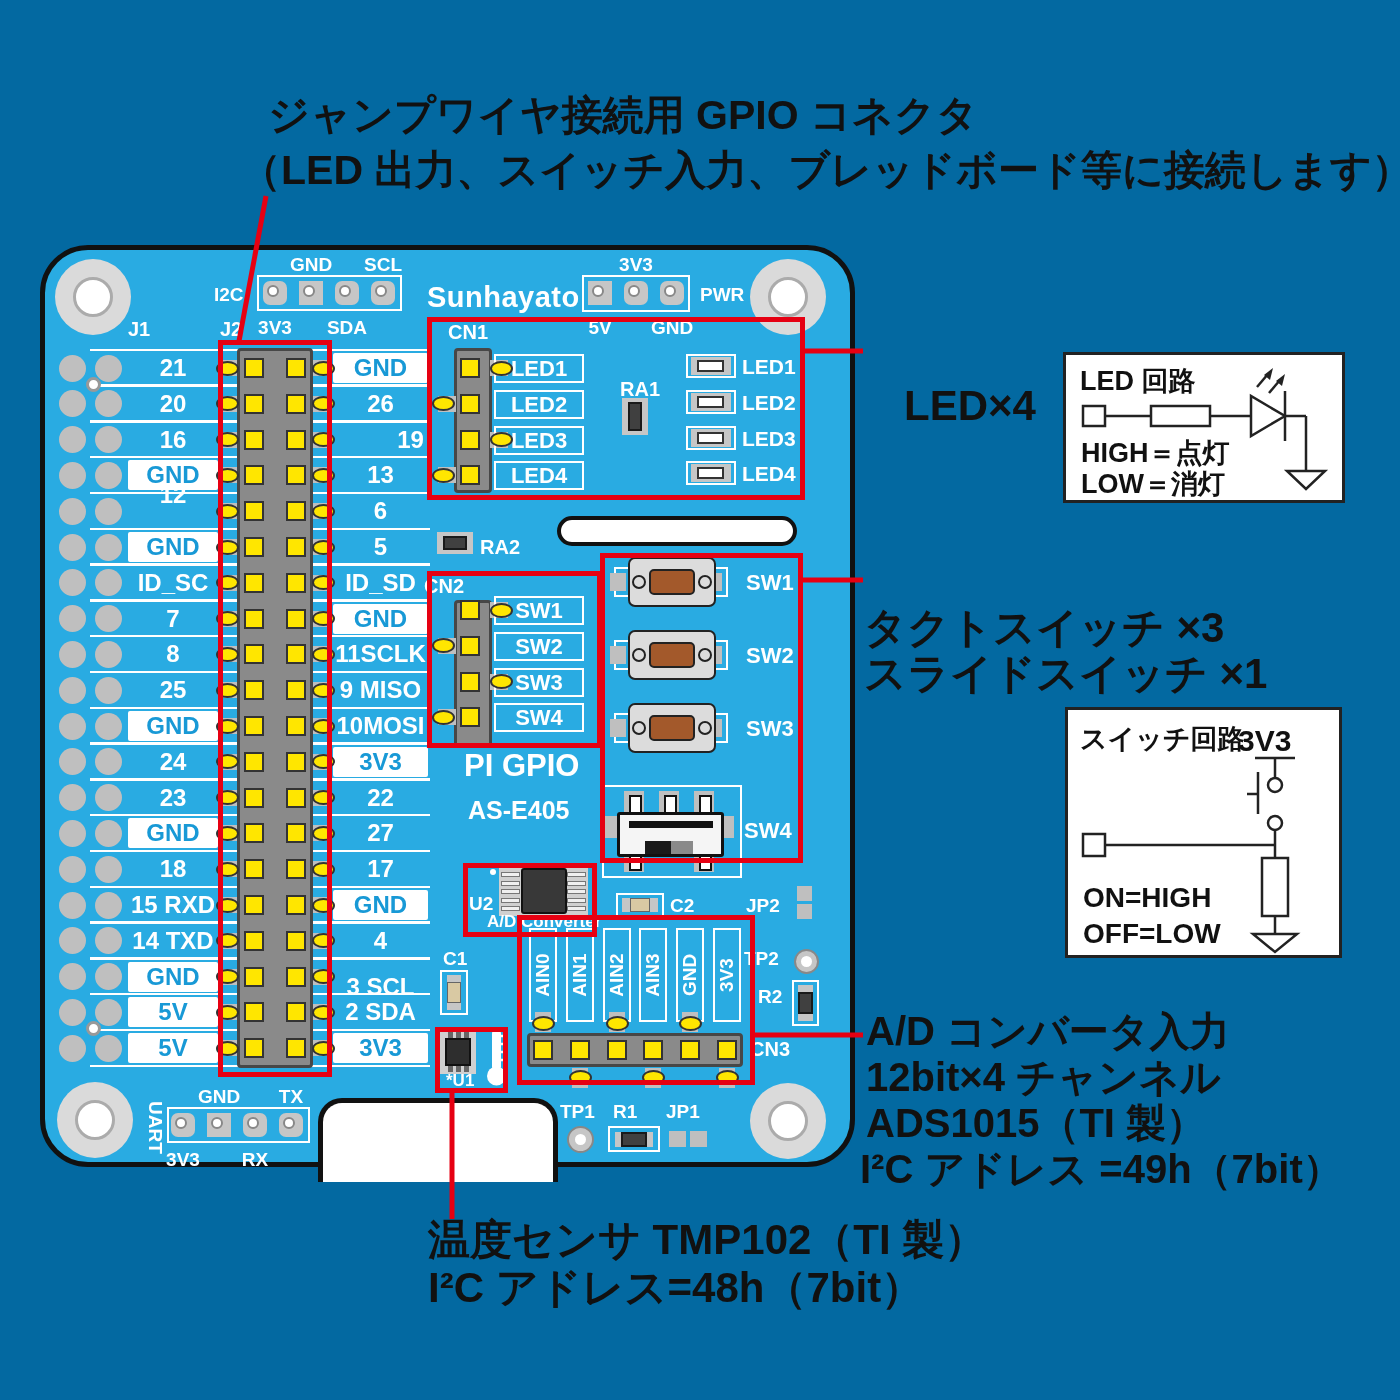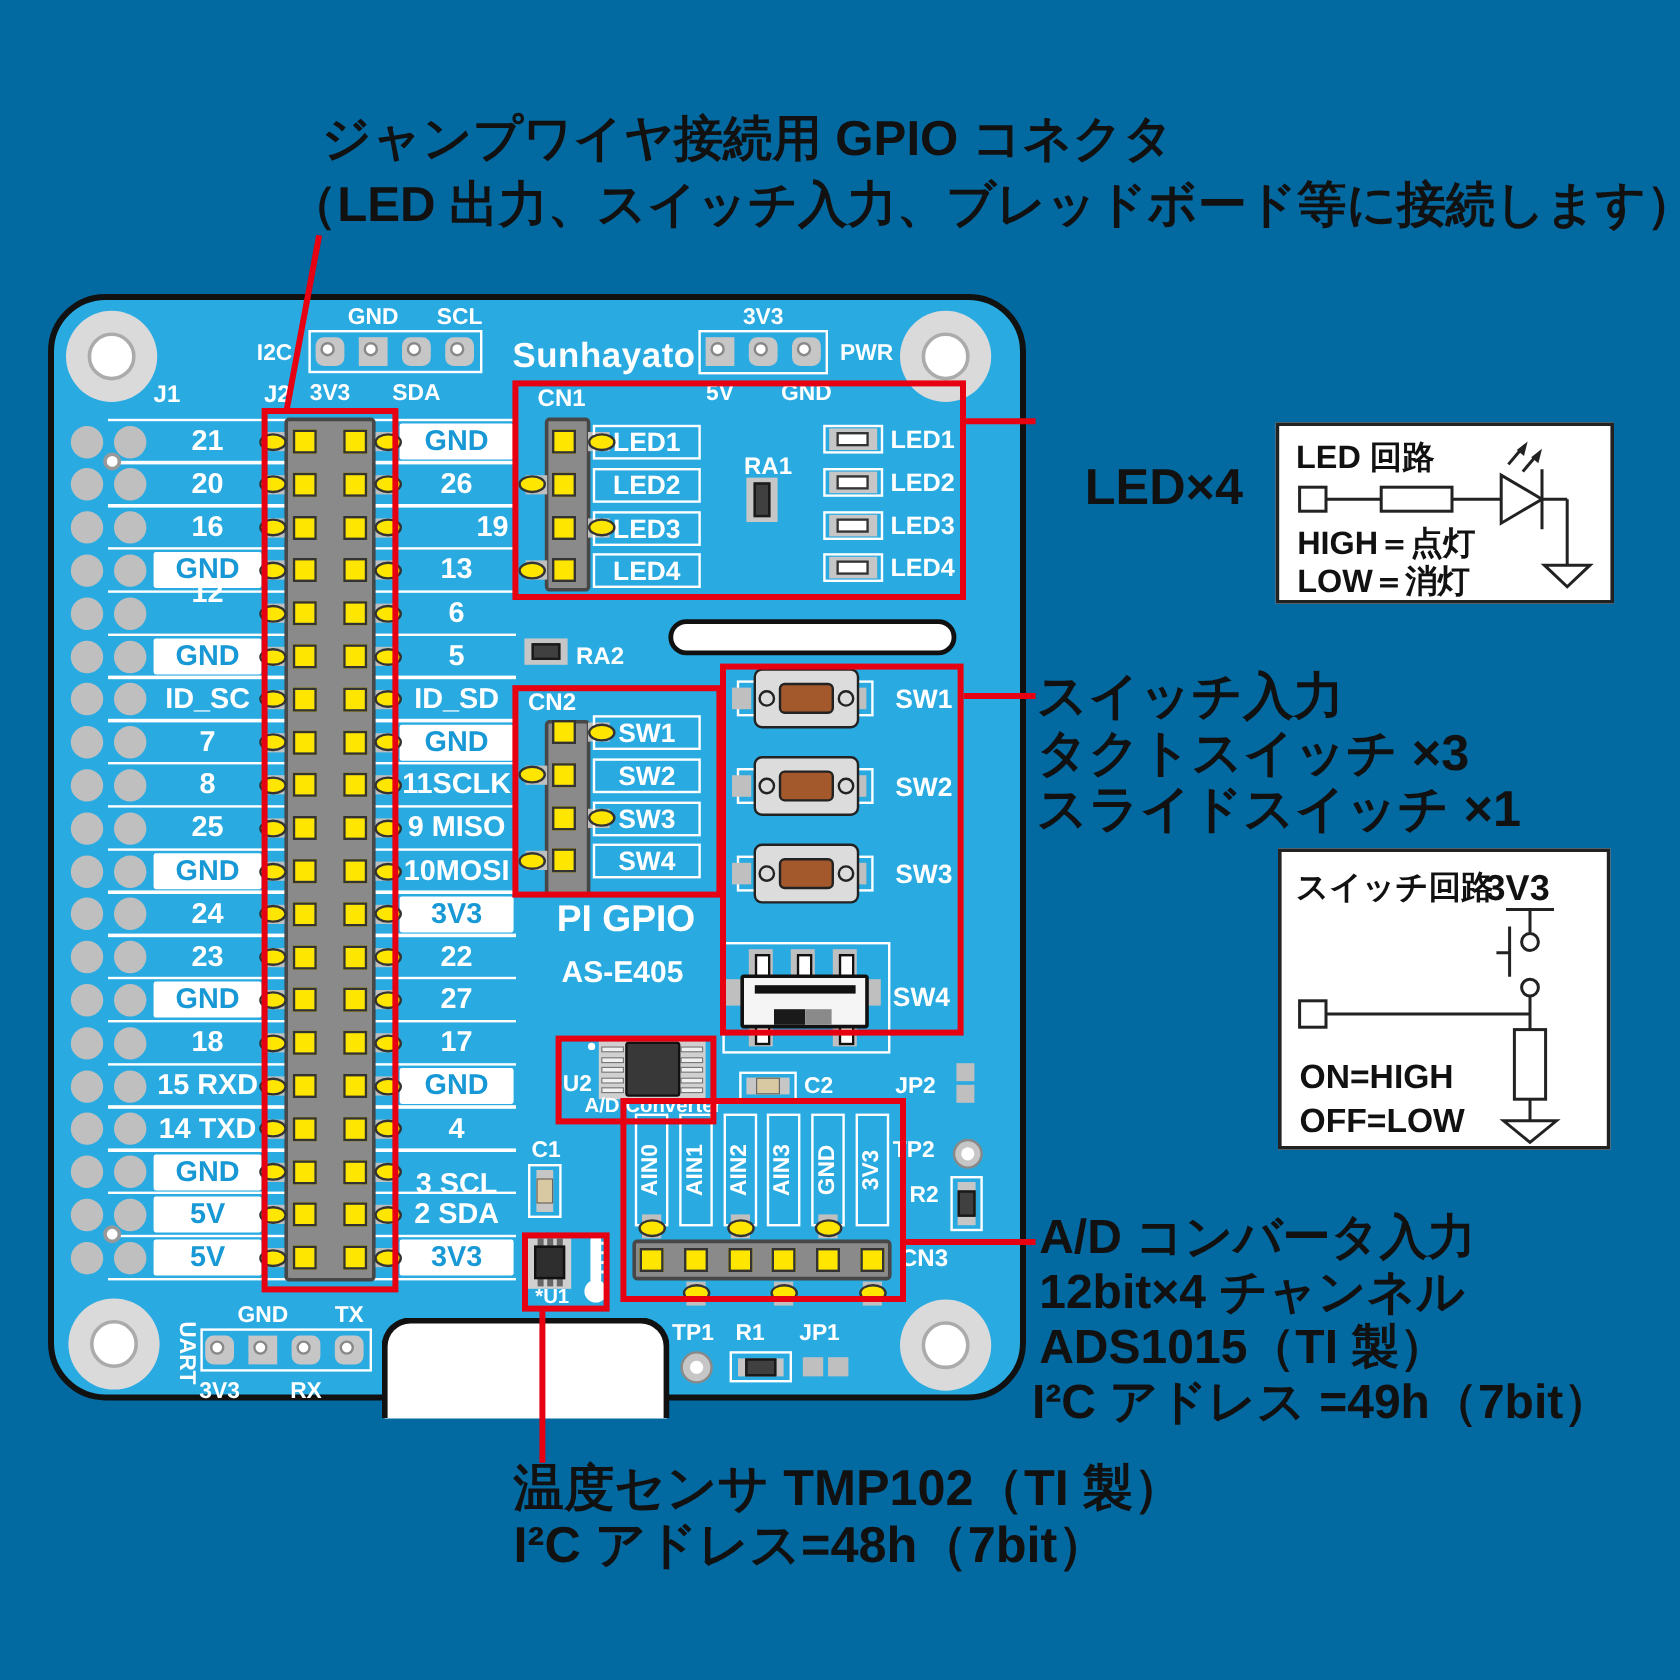--- a/index.html
+++ b/index.html
@@ -92,21 +92,21 @@
   <div class="abs comp-gray" style="left:622px;top:398px;width:26px;height:37px;"></div>
   <div class="abs comp-dark" style="left:628px;top:402px;width:14px;height:29px;"></div>
   <div class="abs redbox" style="left:427px;top:317px;width:378px;height:183px;"></div>
 
   <div class="abs comp-gray" style="left:437px;top:532px;width:36px;height:22px;"></div>
   <div class="abs comp-dark" style="left:443px;top:536px;width:24px;height:14px;"></div>
   <div class="abs wtx" style="left:480px;top:536px;font-size:20px;">RA2</div>
   <div class="abs" style="left:557px;top:516px;width:240px;height:30px;background:#fff;border:4px solid #111;border-radius:16px;z-index:5;"></div>
 
   <div class="abs hdr" style="left:454px;top:600px;width:38px;height:147px;"></div>
-  <div class="abs wtx" style="left:440px;top:575px;font-size:20px;">CN2</div>
+  <div class="abs wtx" style="left:424px;top:575px;font-size:20px;">CN2</div>
   <div class="abs redbox" style="left:427px;top:571px;width:175px;height:177px;"></div>
   <div class="abs redbox" style="left:600px;top:553px;width:203px;height:310px;"></div>
 
   <div class="abs wtx" style="left:464px;top:748px;font-size:31px;font-weight:800;">PI GPIO</div>
   <div class="abs wtx" style="left:468px;top:796px;font-size:25px;">AS-E405</div>
 
   <div class="abs obox" style="left:602px;top:785px;width:140px;height:93px;"></div>
   <div class="abs tab" style="left:624px;top:791px;width:20px;height:24px;"></div>
   <div class="abs tab" style="left:659px;top:791px;width:20px;height:24px;"></div>
   <div class="abs tab" style="left:694px;top:791px;width:20px;height:24px;"></div>
@@ -173,21 +173,20 @@
   <div class="abs" style="left:575px;top:1134px;width:11px;height:11px;background:#fff;border-radius:50%;z-index:6;"></div>
   <div class="abs wtx" style="left:613px;top:1101px;font-size:19px;">R1</div>
   <div class="abs obox" style="left:608px;top:1126px;width:52px;height:26px;"></div>
   <div class="abs comp-gray" style="left:615px;top:1132px;width:38px;height:15px;"></div>
   <div class="abs comp-dark" style="left:621px;top:1132px;width:26px;height:15px;"></div>
   <div class="abs wtx" style="left:666px;top:1101px;font-size:19px;">JP1</div>
   <div class="abs tab" style="left:669px;top:1131px;width:17px;height:16px;"></div>
   <div class="abs tab" style="left:690px;top:1131px;width:17px;height:16px;"></div>
 
   <div class="abs ann" style="left:904px;top:382px;font-size:42px;">LED×4</div>
-  <div class="abs ann" style="left:864px;top:556px;font-size:42px;">スイッチ入力</div>
   <div class="abs ann" style="left:864px;top:604px;font-size:42px;">タクトスイッチ ×3</div>
   <div class="abs ann" style="left:864px;top:650px;font-size:42px;">スライドスイッチ ×1</div>
   <div class="abs ann" style="left:866px;top:1008px;font-size:40px;">A/D コンバータ入力</div>
   <div class="abs ann" style="left:866px;top:1054px;font-size:40px;">12bit×4 チャンネル</div>
   <div class="abs ann" style="left:866px;top:1100px;font-size:40px;">ADS1015（TI 製）</div>
   <div class="abs ann" style="left:860px;top:1146px;font-size:40px;">I²C アドレス =49h（7bit）</div>
   <div class="abs ann" style="left:428px;top:1216px;font-size:42px;">温度センサ TMP102（TI 製）</div>
   <div class="abs ann" style="left:428px;top:1264px;font-size:42px;">I²C アドレス=48h（7bit）</div>
 
   <div class="abs cbox" style="left:1063px;top:352px;width:282px;height:151px;">

